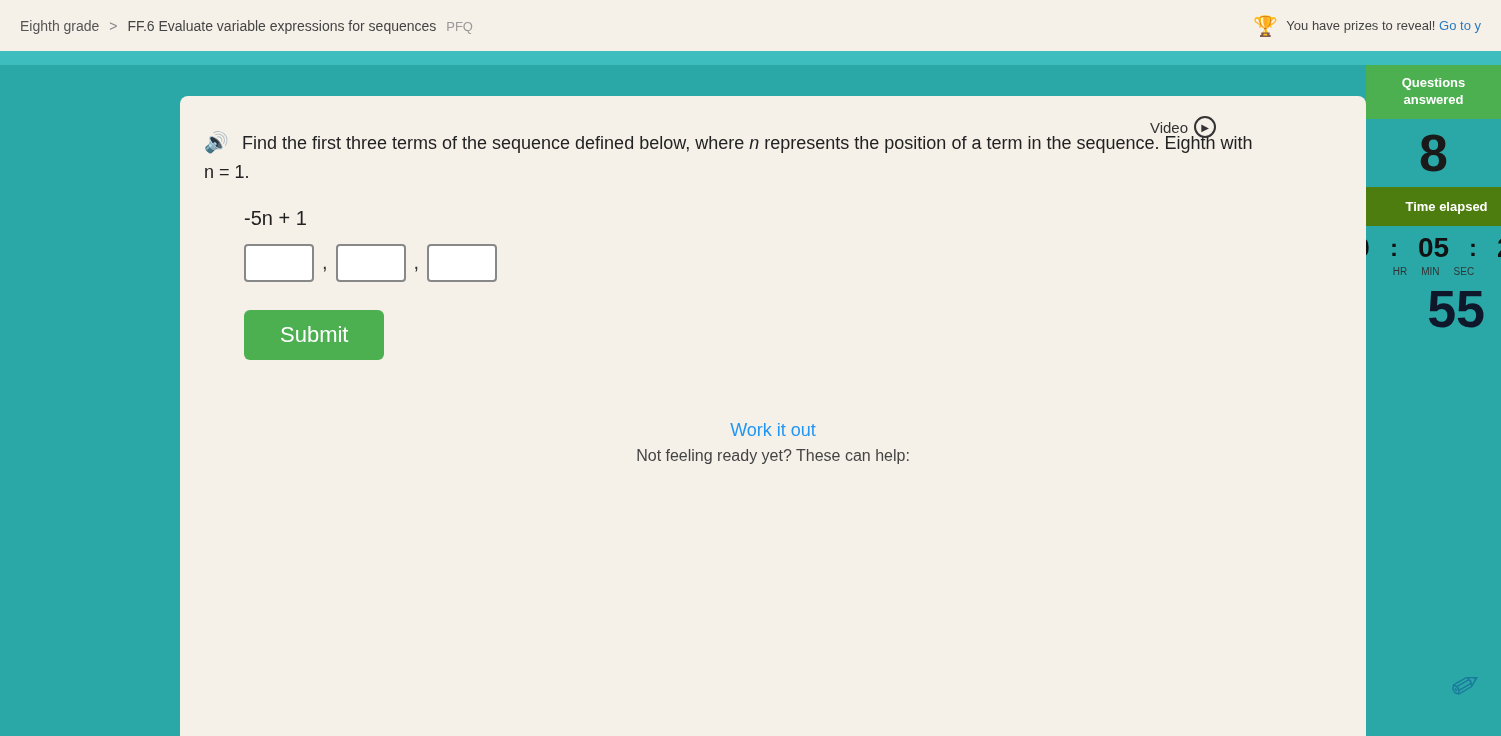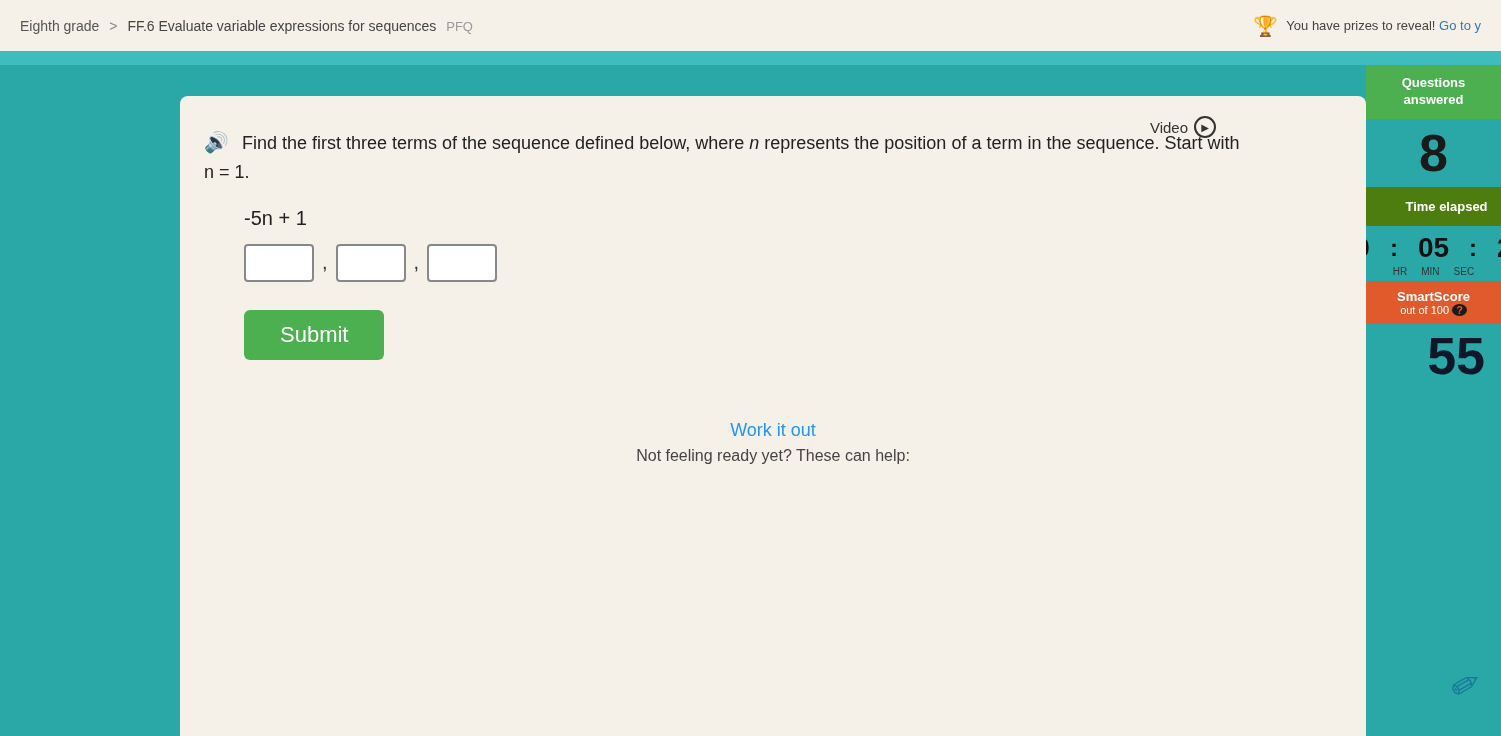--- a/index.html
+++ b/index.html
@@ -316,21 +316,21 @@
     <button class="video-button">
       <span>Video</span>
       <span class="video-circle">▶</span>
     </button>
 
     
     <div class="question-content">
       <span class="speaker-icon">🔊</span>
       <span>Find the first three terms of the sequence defined below, where</span>
       <em>n</em>
-      <span>represents the position of a term in the sequence. Start with</span>
+      <span>represents the position of a term in the sequence. Eighth with</span>
       <br>
       <span>n = 1.</span>
     </div>
 
     
     <div class="formula-line">
       <span>-5n + 1</span>
     </div>
 
     
@@ -371,27 +371,20 @@
       <span class="time-number">05</span>
       <span class="time-colon">:</span>
       <span class="time-number">20</span>
     </div>
     <div class="time-labels">
       <span>HR</span>
       <span>MIN</span>
       <span>SEC</span>
     </div>
 
-    <div class="smartscore-box">
-      <div class="label">SmartScore</div>
-      <div class="sublabel">
-        <span>out of 100</span>
-        <span style="background:#1a1a1a;color:#e05a2b;border-radius:50%;padding:0 4px;font-size:11px;font-weight:bold;cursor:pointer;">?</span>
-      </div>
-    </div>
     <div class="smartscore-count">55</div>
 
     <div class="pencil-container">
       <span class="pencil-icon">✏</span>
     </div>
 
   </div>
 
 </div>
 

